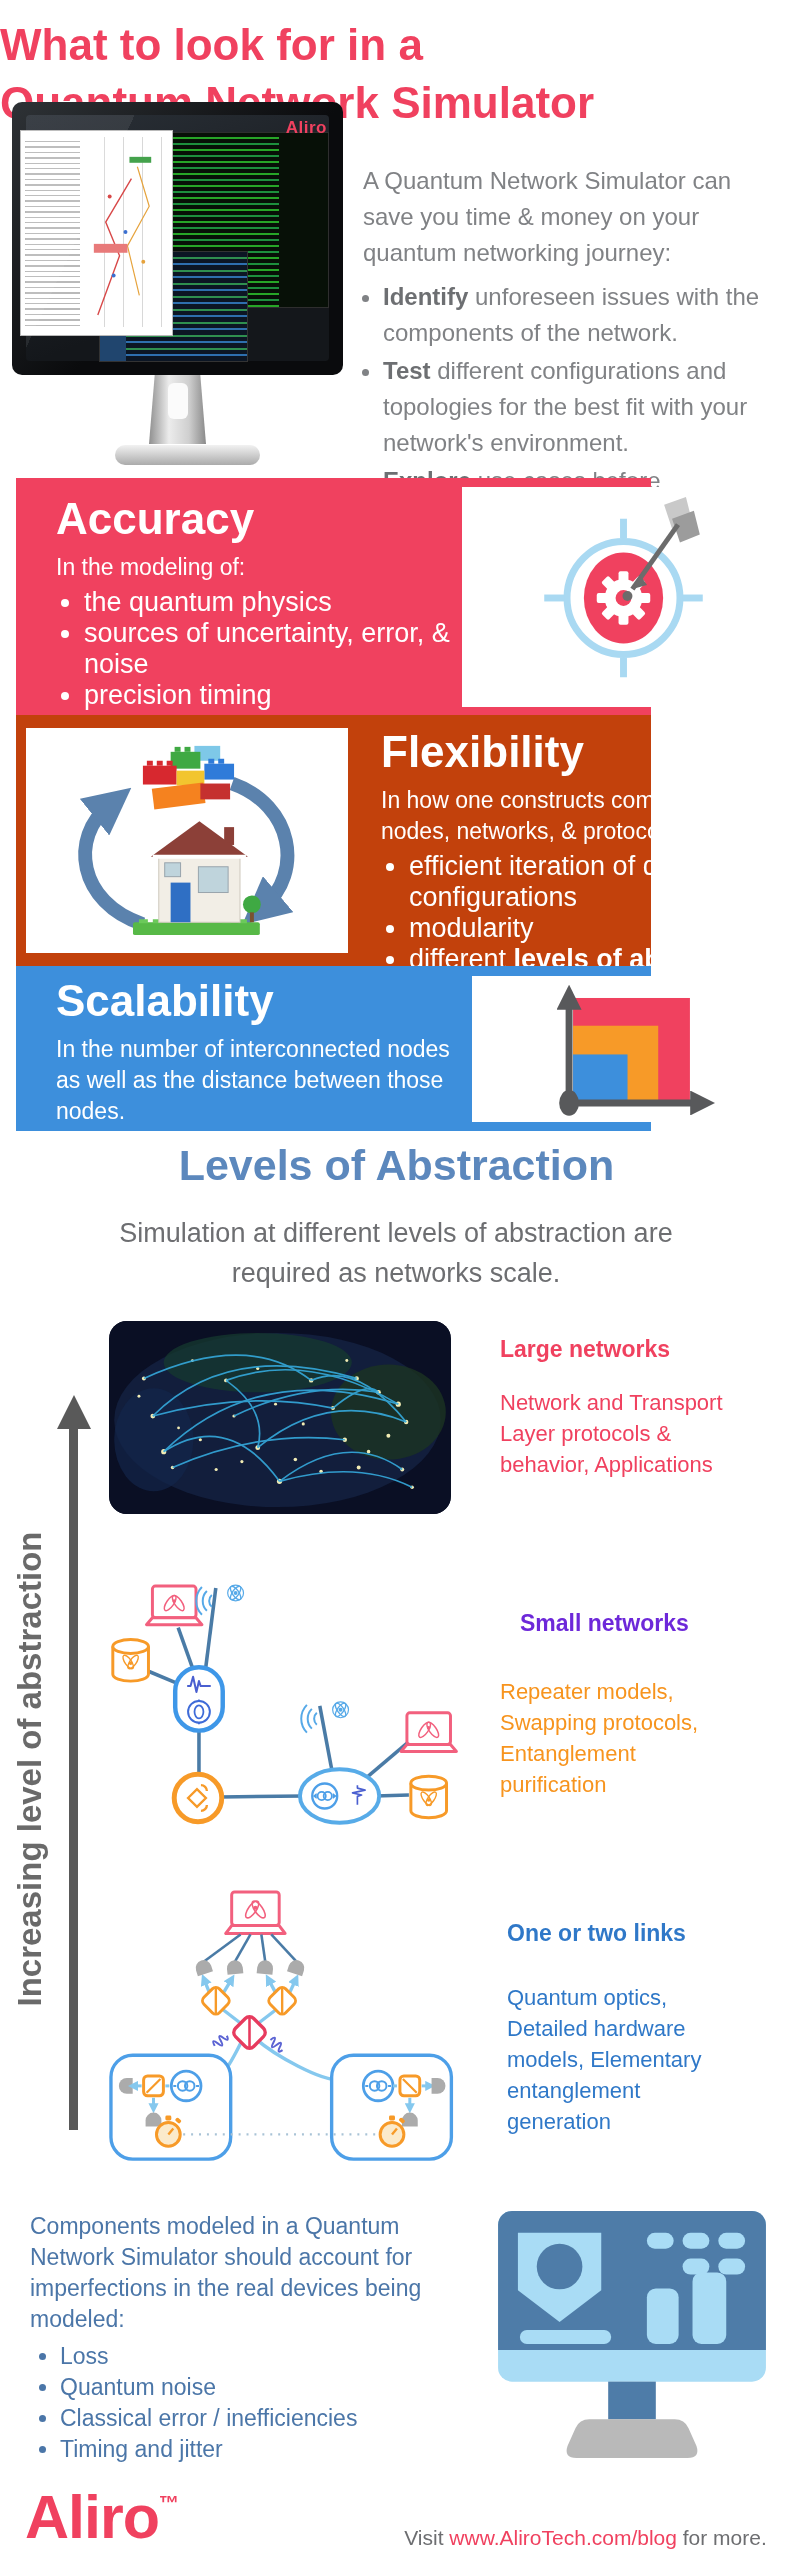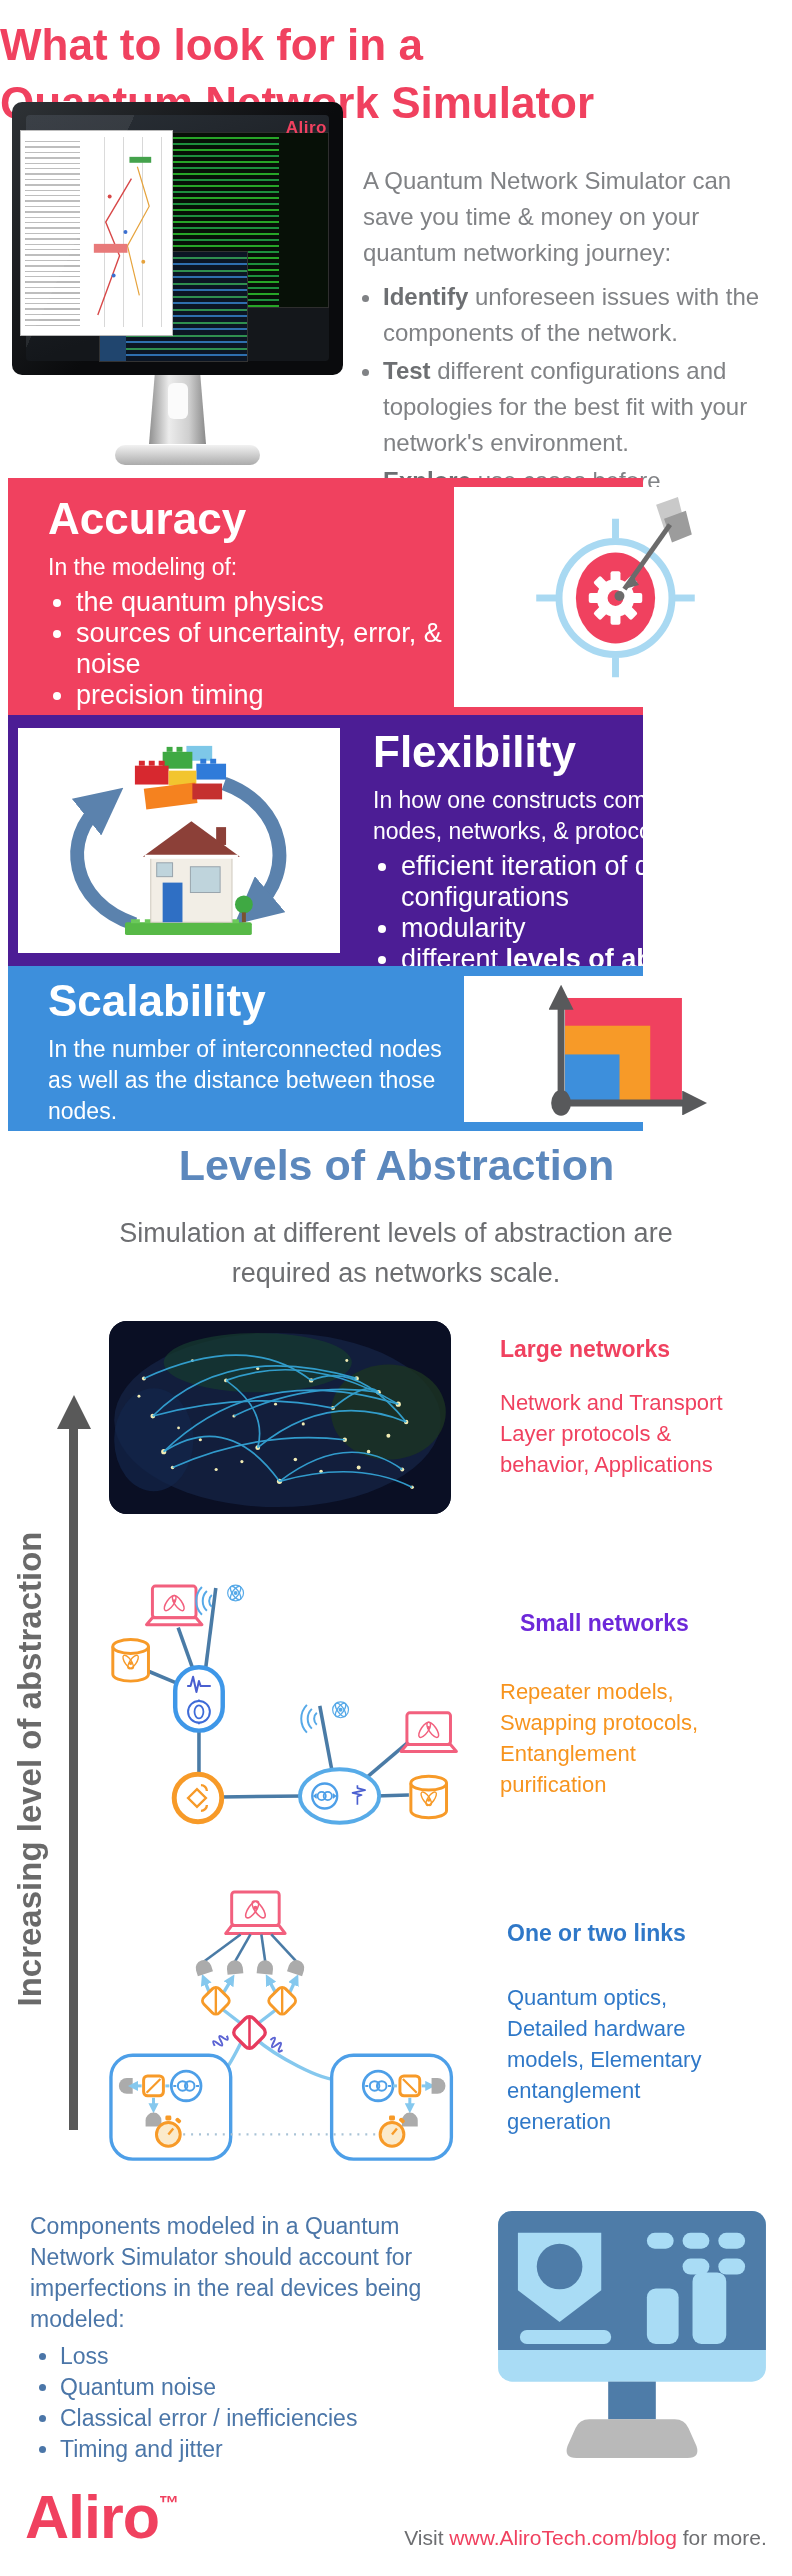--- a/index.html
+++ b/index.html
@@ -41,27 +41,27 @@
          background:linear-gradient(115deg,rgba(255,255,255,.08) 0 26%,transparent 26%)}
   .brand{right:16px;top:16px;color:#F0415F;font-weight:bold;font-size:17px;letter-spacing:0.5px}
   .neck{left:137px;top:273px;width:57px;height:69px;
         background:linear-gradient(to right,#8f8f8f,#ececec 35%,#cfcfcf 70%,#8a8a8a);
         clip-path:polygon(10% 0,90% 0,100% 100%,0 100%)}
   .neck-hole{left:19px;top:8px;width:20px;height:36px;border-radius:6px;background:#fbfbfb}
   .base{left:103px;top:343px;width:145px;height:20px;border-radius:10px;
         background:linear-gradient(#f2f2f2,#ababab)}
 
   
-  .band{left:8px;width:635px;color:#fff}
+  .band{left:16px;width:635px;color:#fff}
   .band h2{margin:0;font-size:44px;font-weight:bold;line-height:50px}
   .band p{margin:8px 0 0 0;font-size:23px;line-height:31px}
   .band ul{margin:4px 0 0 28px;padding:0;font-size:27px;line-height:31px}
   .accuracy{top:478px;height:238px;background:#F0415F}
   .accuracy .txt{left:40px;top:16px;width:396px}
-  .flexibility{top:715px;height:251px;background:#4c1d95}
+  .flexibility{top:715px;height:251px;background:#c2410c}
   .flexibility .txt{left:365px;top:12px;width:416px}
   .scalability{top:966px;height:165px;background:#3D8FDC}
   .scalability .txt{left:40px;top:10px;width:396px}
   .card{position:absolute;background:#fff}
   .accuracy-card{left:446px;top:9px;width:323px;height:220px}
   .flex-card{left:10px;top:13px;width:322px;height:225px}
   .scal-card{left:456px;top:10px;width:315px;height:146px}
 
   
   .levels-heading{top:1141px;left:0;width:793px;text-align:center;color:#5C88BD;

